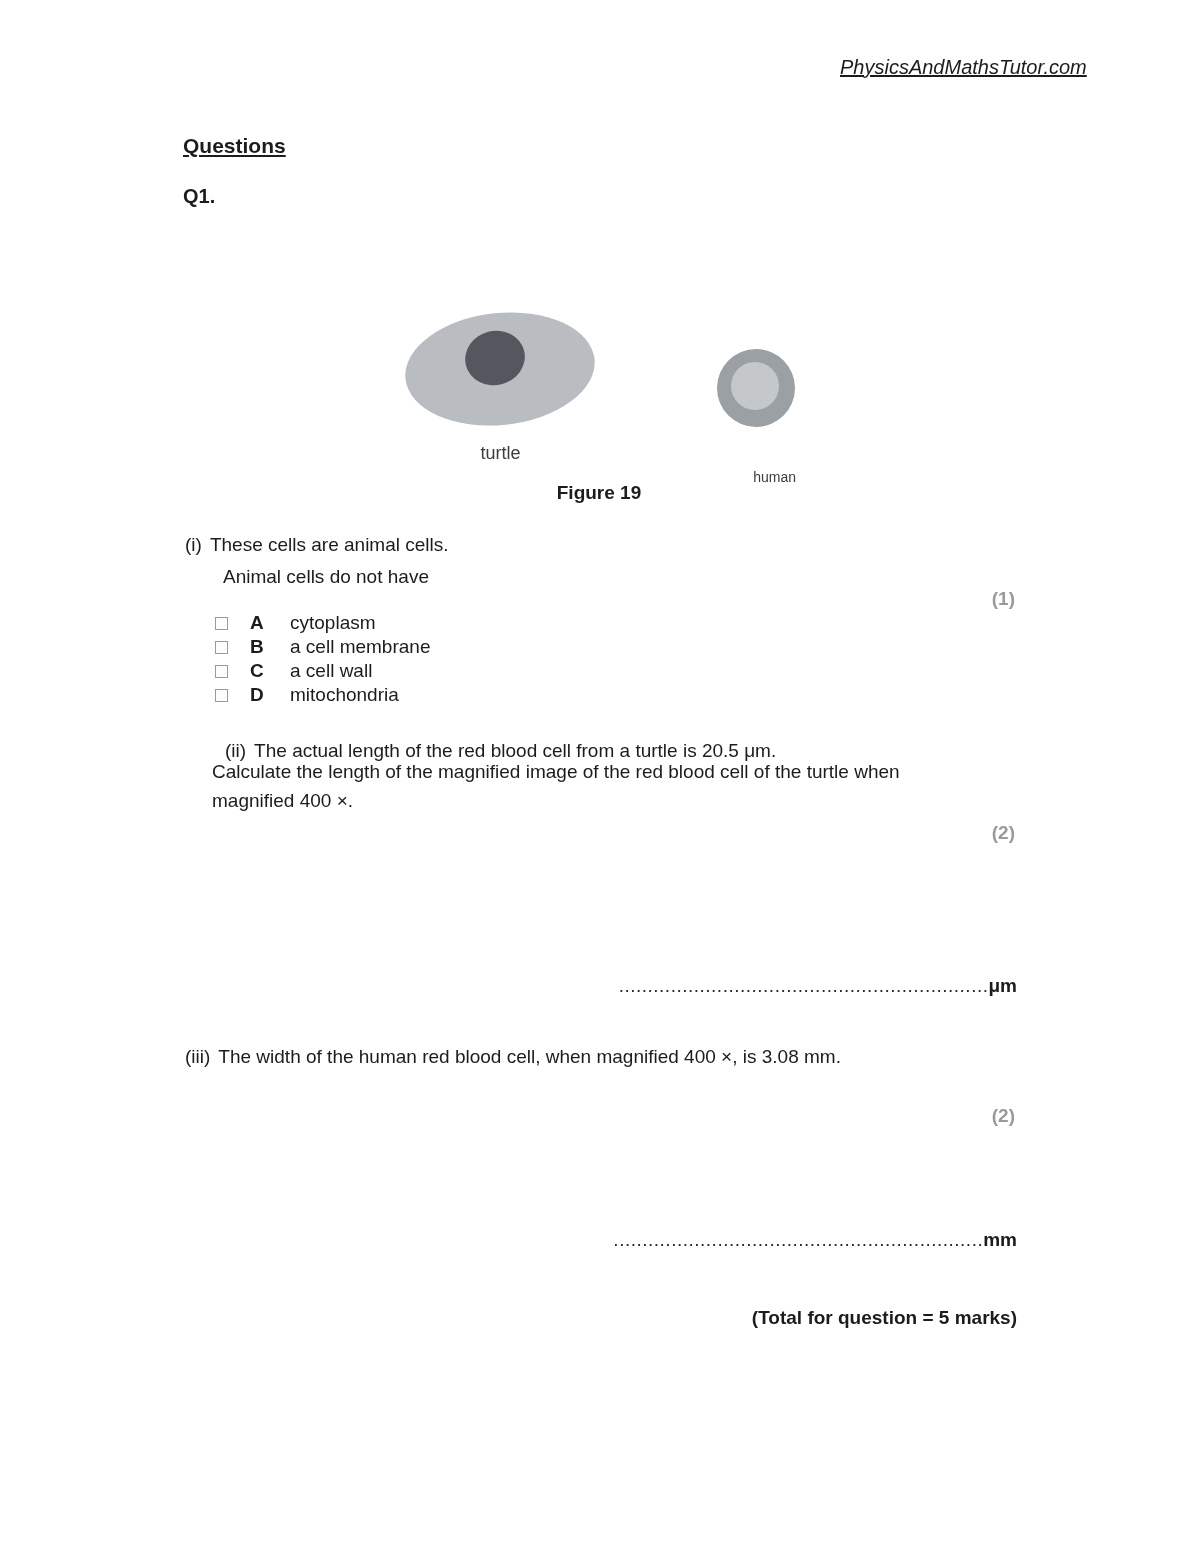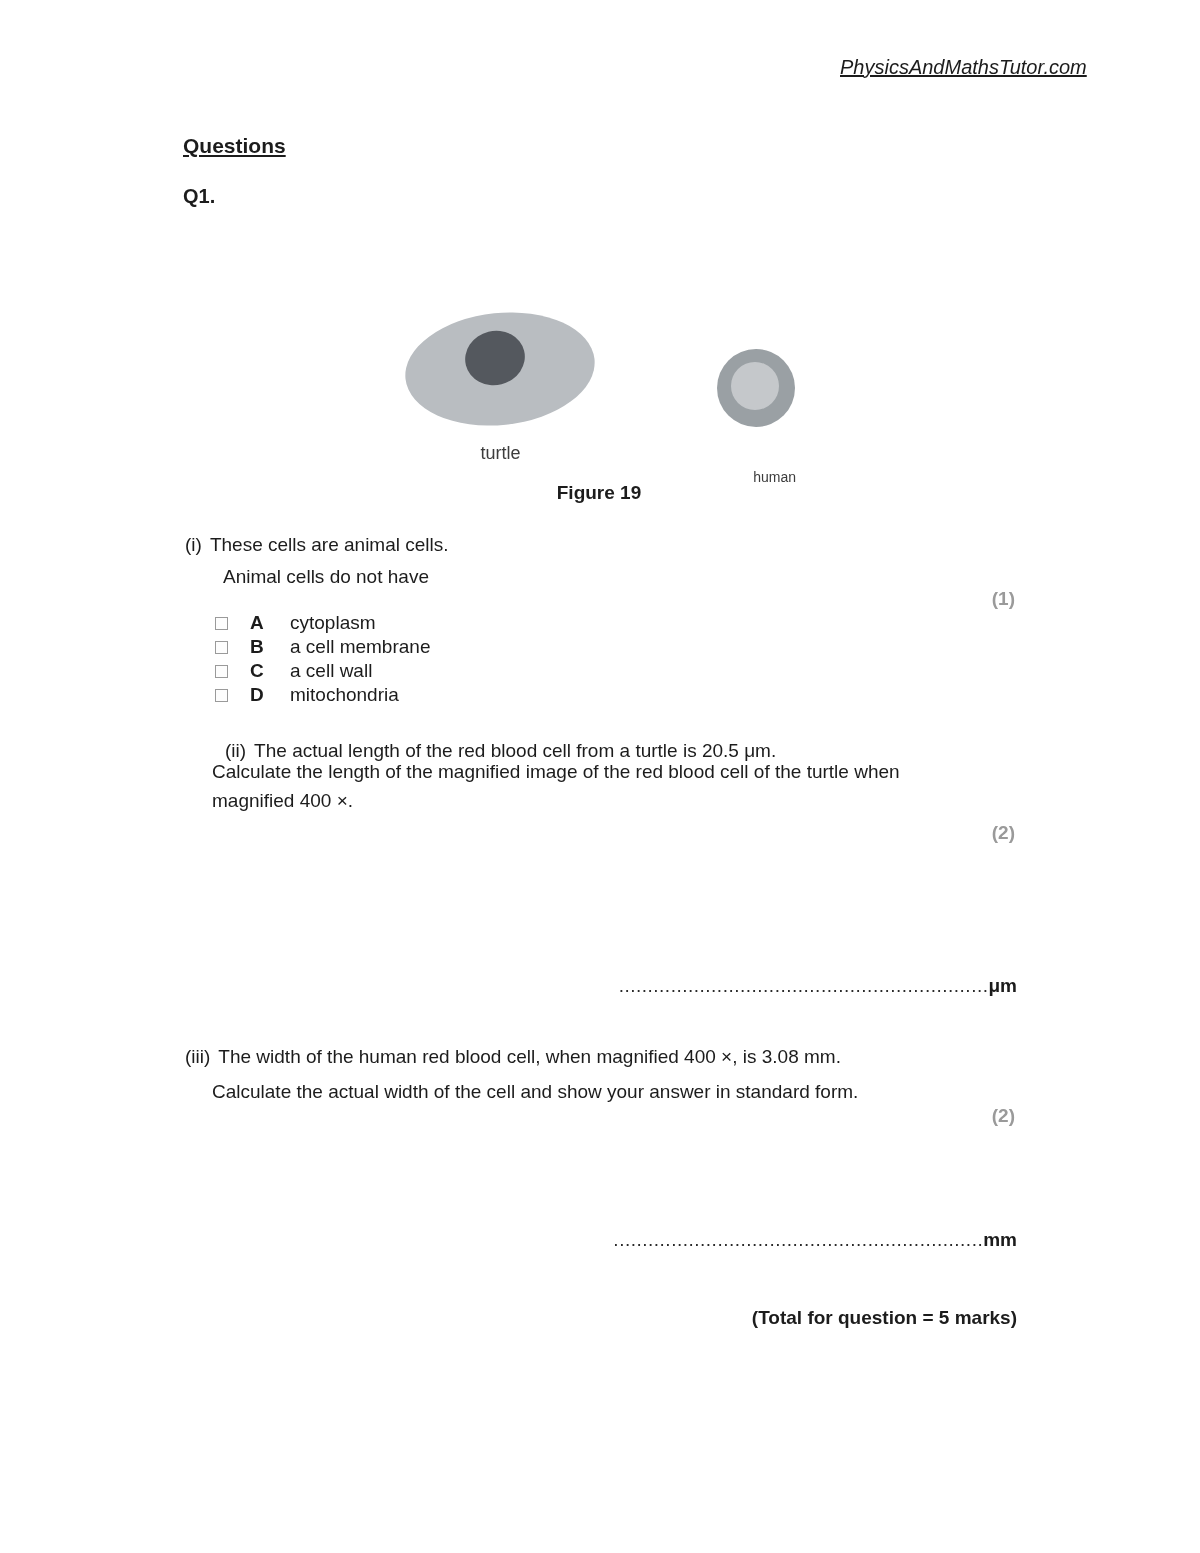--- a/index.html
+++ b/index.html
@@ -191,21 +191,20 @@
   <div class="abs part-ii-sub">Calculate the length of the magnified image of the red blood cell of the turtle when magnified 400 ×.</div>
   <div class="abs marks marks-ii">(2)</div>
 
   <div class="abs answer-row answer-um">
     <span>................................................................</span><span class="answer-unit">μm</span>
   </div>
 
   <div class="abs part-row part-iii-text">
     <span class="part-label">(iii)</span><span>The width of the human red blood cell, when magnified 400 ×, is 3.08 mm.</span>
   </div>
-  <div class="abs part-iii-sub">Calculate the actual width of the cell and show your answer in standard form.</div>
   <div class="abs marks marks-iii">(2)</div>
 
   <div class="abs answer-row answer-mm">
     <span>................................................................</span><span class="answer-unit">mm</span>
   </div>
 
   <div class="abs total-line">(Total for question = 5 marks)</div>
 
 </div>
 

